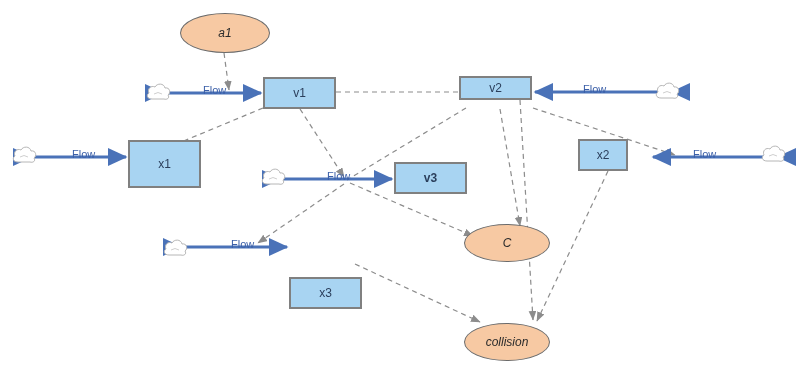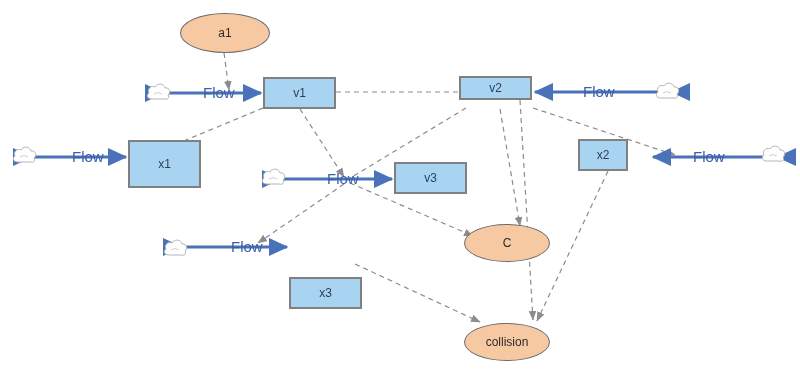--- a/index.html
+++ b/index.html
@@ -1,22 +1,22 @@
 <!DOCTYPE html>
 <html><head>
 <meta charset="utf-8">
 <style>
   html,body{margin:0;padding:0;background:#ffffff;}
   body{font-family:"Liberation Sans",sans-serif;}
   #canvas{position:relative;width:800px;height:375px;background:#ffffff;overflow:hidden;}
   #wires{position:absolute;left:0;top:0;width:800px;height:375px;}
   .node{position:absolute;box-sizing:border-box;display:flex;align-items:center;justify-content:center;}
   .stock{background:#a8d4f2;border:2px solid #808080;color:#2b3f5c;font-size:12px;}
-  .aux{border-radius:50%;background:#f7c9a3;border:1.5px solid #6b6b6b;color:#2b2b2b;font-size:12px;}
-  .flowlabel{position:absolute;color:#3b5fa8;font-size:15px;background:transparent;white-space:nowrap;}
+  .aux{border-radius:50%;background:#f7c9a3;border:1.5px solid #6b6b6b;color:#2b2b2b;font-size:12px;font-style:italic;}
+  .flowlabel{position:absolute;color:#3b5fa8;font-size:11px;background:transparent;white-space:nowrap;}
 </style>
 </head>
 <body>
 
 <div id="canvas">
 
   <svg id="wires" viewBox="0 0 800 375" xmlns="http://www.w3.org/2000/svg">
     <defs>
       <marker id="dashArrow" markerWidth="9" markerHeight="9" refX="7.5" refY="3.2" orient="auto" markerUnits="strokeWidth">
         <path d="M0,0 L8,3.2 L0,6.4 z" fill="#8c8c8c"></path>
@@ -76,21 +76,21 @@
           <path d="M8,12 q4,-3 8,0" fill="none" stroke="#cfcfcf" stroke-width="1"></path>
         </g>
       </g>
   </svg>
 
   <div id="node-layer">
       <div class="node aux" style="left: 180px; top: 13px; width: 90px; height: 40px; background: rgb(247, 201, 163); border-color: rgb(107, 107, 107);">a1</div>
       <div class="node stock" style="left: 263px; top: 77px; width: 73px; height: 32px; background: rgb(168, 212, 242); border-color: rgb(128, 128, 128);">v1</div>
       <div class="node stock" style="left: 459px; top: 76px; width: 73px; height: 24px; background: rgb(168, 212, 242); border-color: rgb(128, 128, 128);">v2</div>
       <div class="node stock" style="left: 128px; top: 140px; width: 73px; height: 48px; background: rgb(168, 212, 242); border-color: rgb(128, 128, 128);">x1</div>
-      <div class="node stock" style="left: 394px; top: 162px; width: 73px; height: 32px; background: rgb(168, 212, 242); border-color: rgb(128, 128, 128);">v3</div>
+      <div class="node stock" style="left: 394px; top: 162px; width: 73px; height: 32px; background: rgb(168, 212, 242); border-color: rgb(128, 128, 128); font-weight: bold;">v3</div>
       <div class="node stock" style="left: 578px; top: 139px; width: 50px; height: 32px; background: rgb(168, 212, 242); border-color: rgb(128, 128, 128);">x2</div>
       <div class="node stock" style="left: 289px; top: 233px; width: 73px; height: 32px; background: rgb(168, 212, 242); border-color: rgb(128, 128, 128); margin-top: 44px;">x3</div>
       <div class="node aux" style="left: 464px; top: 224px; width: 86px; height: 38px; background: rgb(247, 201, 163); border-color: rgb(107, 107, 107);">C</div>
       <div class="node aux" style="left: 464px; top: 323px; width: 86px; height: 38px; background: rgb(247, 201, 163); border-color: rgb(107, 107, 107);">collision</div>
     </div>
   <div id="flowlabel-layer">
       <div class="flowlabel" style="left: 203px; top: 84px; color: rgb(59, 95, 168);">Flow</div>
       <div class="flowlabel" style="left: 583px; top: 83px; color: rgb(59, 95, 168);">Flow</div>
       <div class="flowlabel" style="left: 72px; top: 148px; color: rgb(59, 95, 168);">Flow</div>
       <div class="flowlabel" style="left: 693px; top: 148px; color: rgb(59, 95, 168);">Flow</div>

